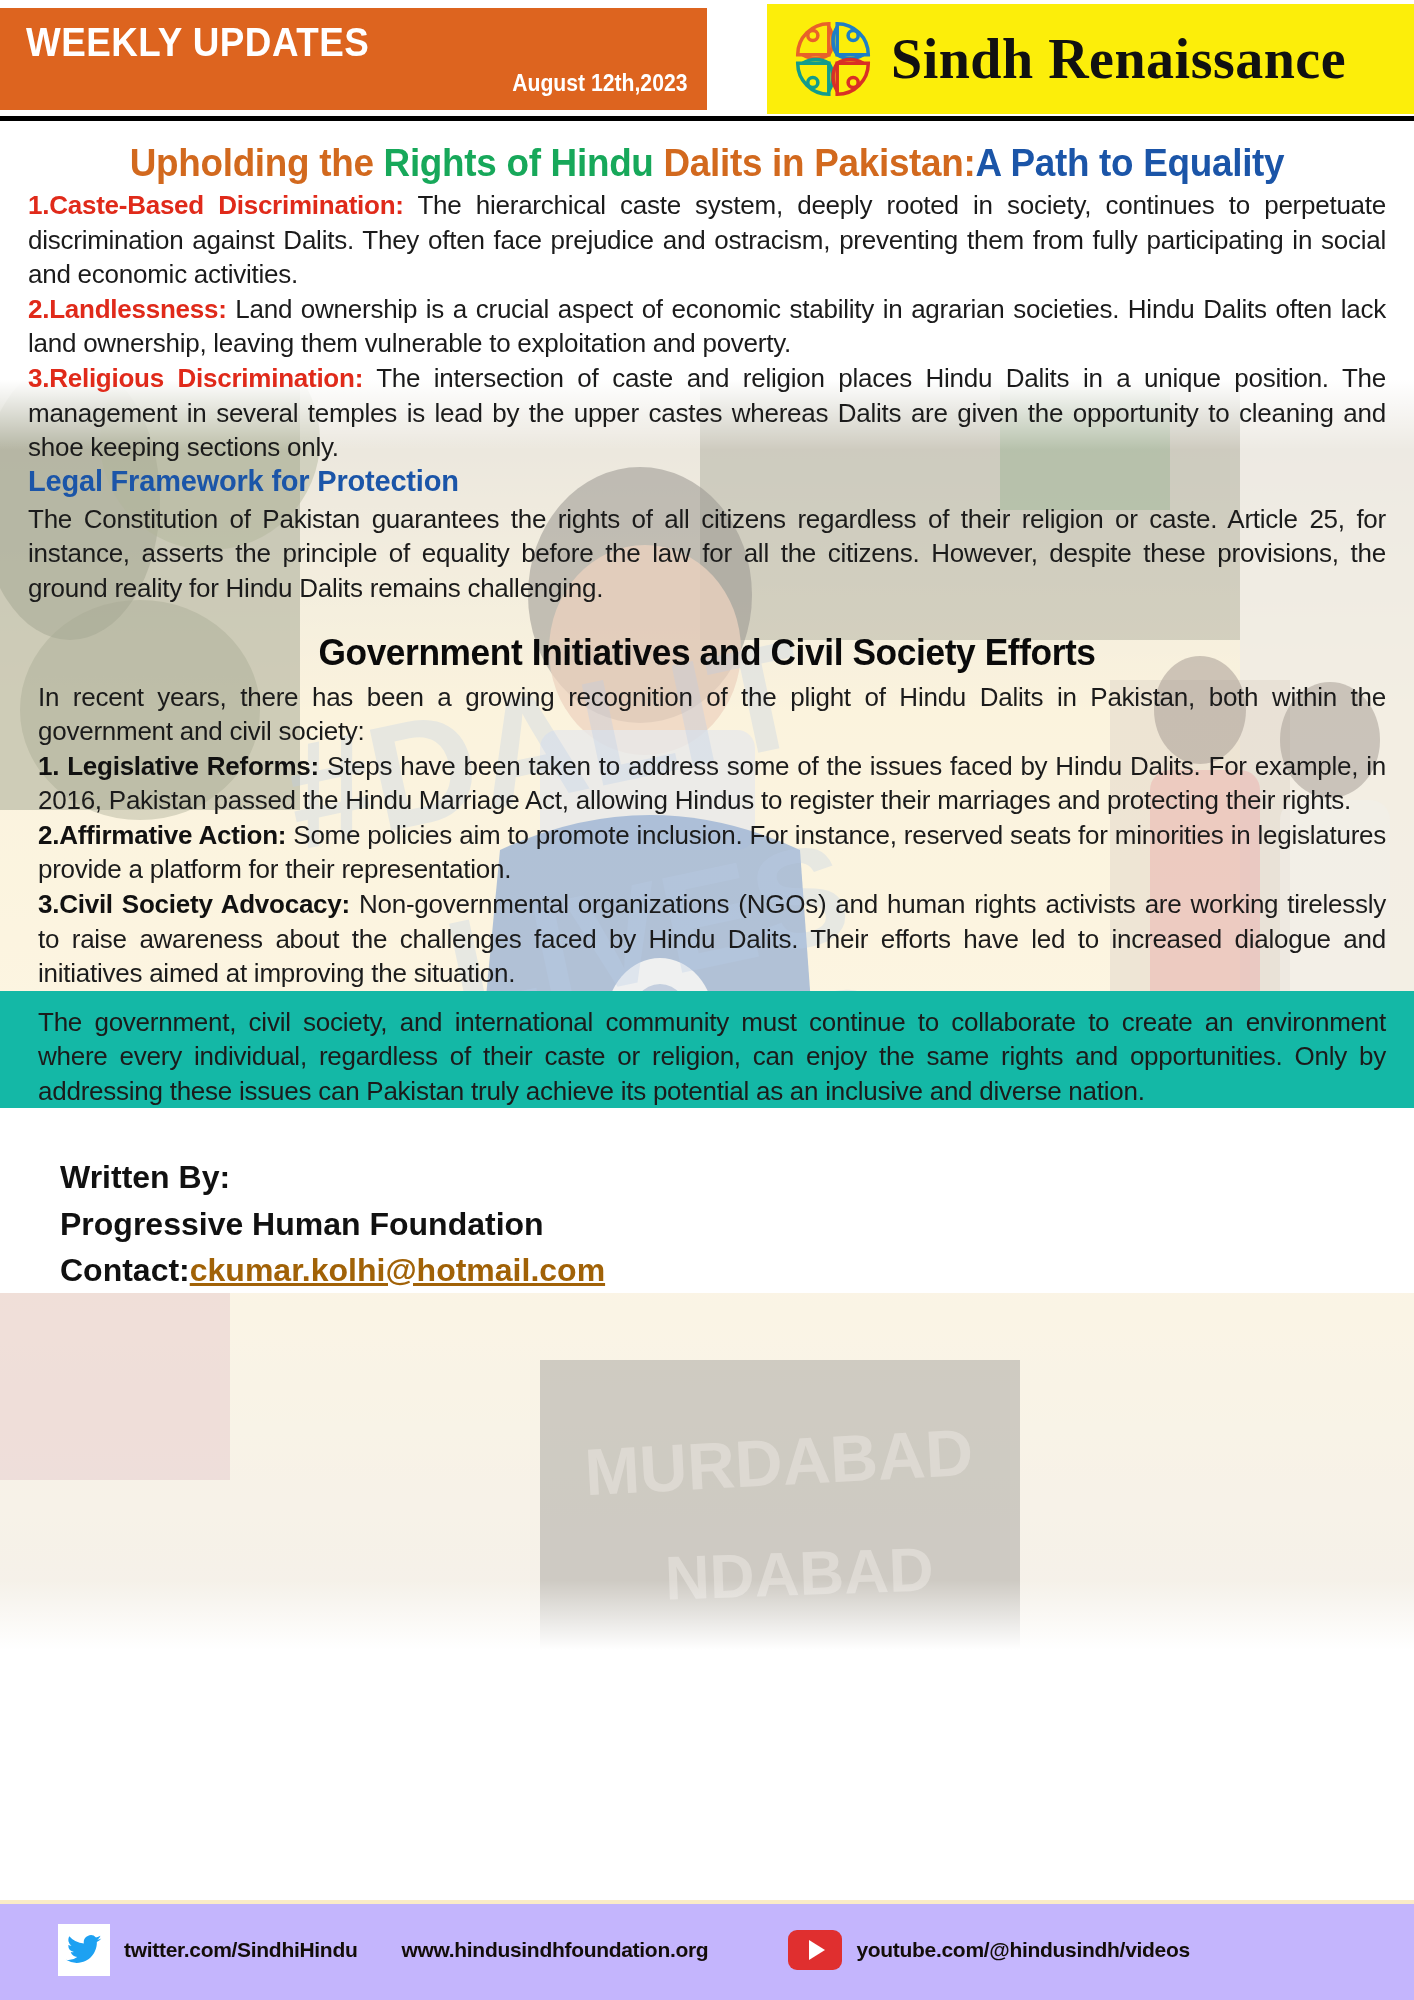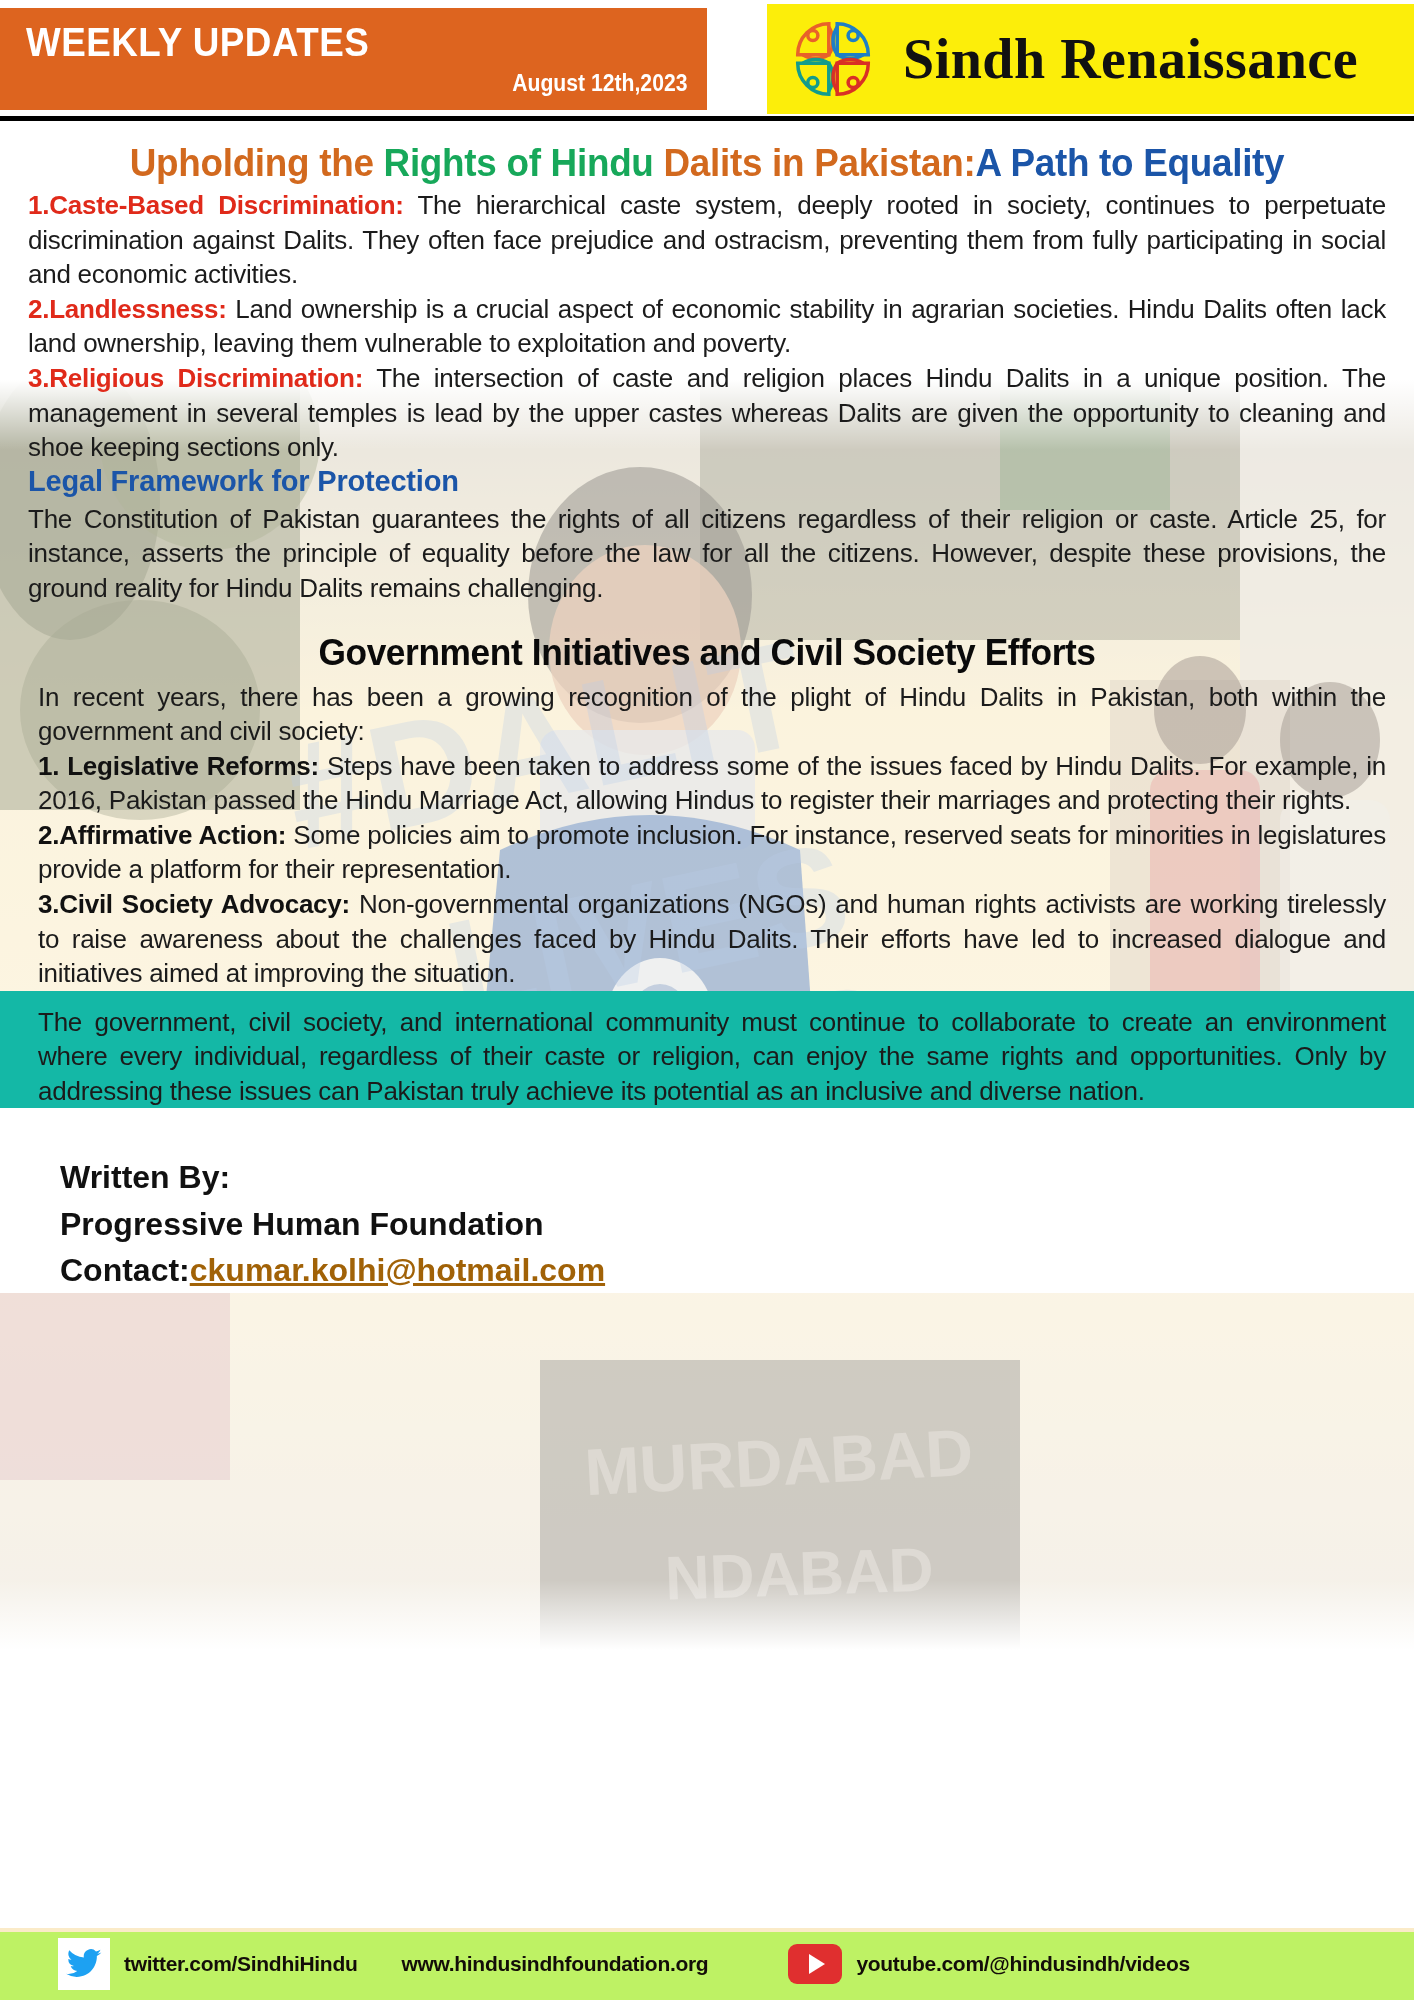--- a/index.html
+++ b/index.html
@@ -71,21 +71,21 @@
   }
 
   .brand-logo {
     margin-left: 24px;
     width: 84px;
     height: 84px;
     flex: 0 0 84px;
   }
 
   .brand-name {
-    margin-left: 28px;
+    margin-left: 16px;
     font-family: "Liberation Serif", serif;
     font-weight: bold;
     font-size: 56px;
     color: #111111;
     letter-spacing: 0.5px;
     line-height: 1;
   }
 
   .header-rule {
     position: absolute;
@@ -202,22 +202,22 @@
     text-decoration: underline;
     font-weight: bold;
   }
 
   
   .footer {
     position: absolute;
     left: 0;
     bottom: 0;
     width: 1414px;
-    height: 72px;
-    background: #bef264;
+    height: 100px;
+    background: #c4b5fd;
     display: flex;
     align-items: center;
     z-index: 5;
   }
   .footer-rule {
     position: absolute;
     left: 0;
     top: 0;
     width: 1414px;
     height: 4px;

